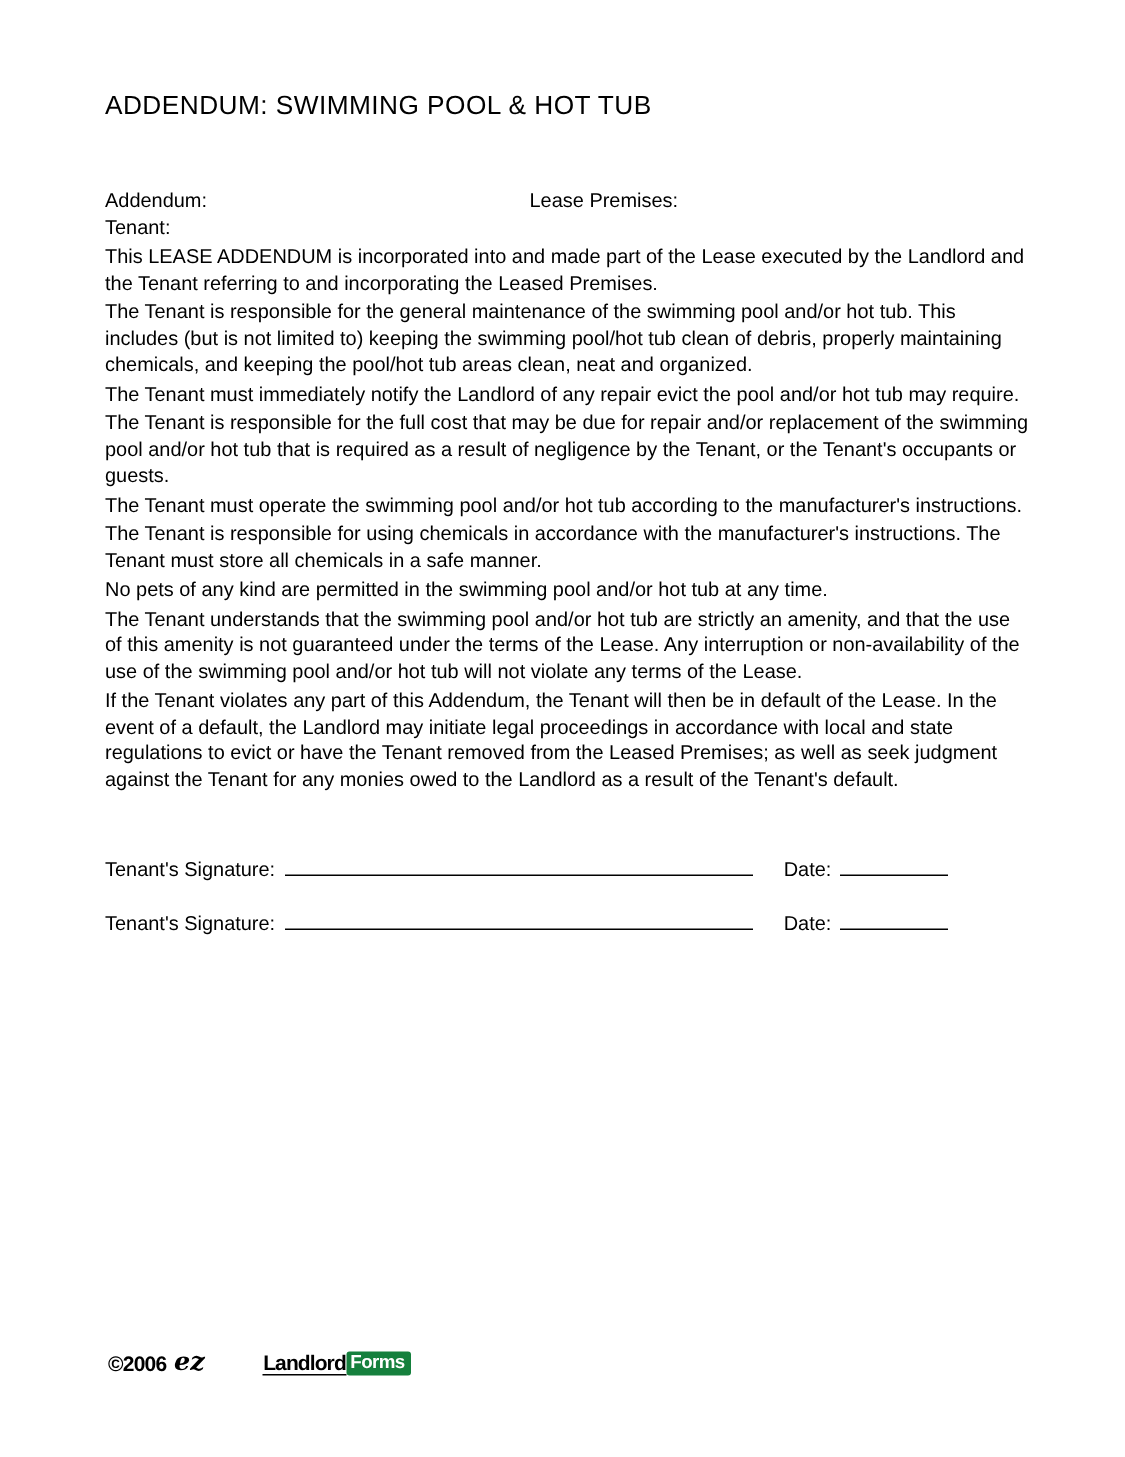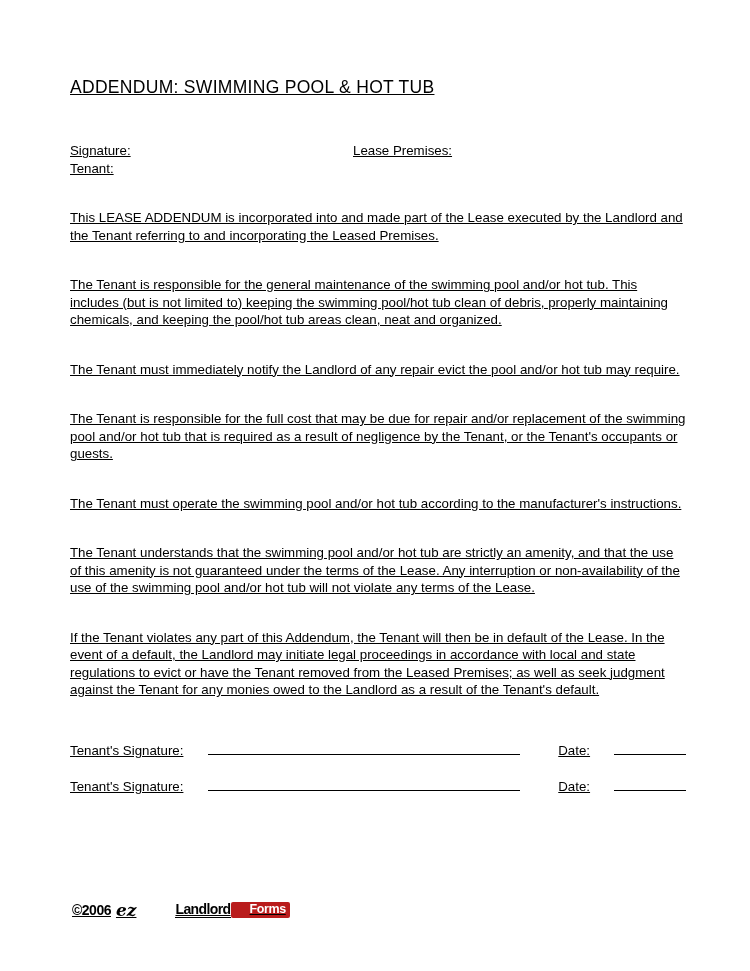--- a/index.html
+++ b/index.html
@@ -7,22 +7,21 @@
   .page {
     position: relative;
     width: 750px;
     height: 971px;
     background: #ffffff;
     color: #000000;
     font-family: "Liberation Sans", sans-serif;
     overflow: hidden;
   }
   .content {
-    padding: 77px 64px 0 70px;
-    text-decoration: underline;
+    padding: 60px 64px 0 70px;
   }
   .doc-title {
     font-size: 17.5px;
     font-weight: 400;
     letter-spacing: 0.3px;
     line-height: 20px;
     margin-bottom: 45px;
     white-space: nowrap;
   }
   .fields {
@@ -32,33 +31,32 @@
   .fields-row {
     display: flex;
   }
   .field-left {
     width: 283px;
     flex: 0 0 283px;
   }
   .para {
     font-size: 13.3px;
     line-height: 17.5px;
-    margin-top: 32px;
+    margin-top: 2px;
     max-width: 618px;
   }
   .sig-block {
     margin-top: 42px;
   }
   .sig-row {
     display: flex;
     align-items: baseline;
     font-size: 13.3px;
     line-height: 17.5px;
     height: 18px;
-    justify-content: space-between;
   }
   .sig-row + .sig-row {
     margin-top: 18px;
   }
   .sig-label {
     white-space: nowrap;
   }
   .sig-line {
     display: inline-block;
     width: 312px;
@@ -75,23 +73,22 @@
     width: 72px;
     border-bottom: 1.5px solid #000;
     margin-left: 6px;
     height: 14px;
   }
   .footer-logo {
     position: absolute;
     left: 72px;
     top: 901px;
     display: flex;
-    align-items: center;
+    align-items: flex-start;
     height: 18px;
-    text-decoration: underline;
   }
   .logo-copyright {
     font-weight: 700;
     font-size: 14px;
     letter-spacing: -0.5px;
   }
   .logo-script {
     font-family: "DejaVu Serif", serif;
     font-style: italic;
     font-weight: 700;
@@ -105,50 +102,52 @@
     font-size: 14px;
     letter-spacing: -0.6px;
     border-bottom: 1.5px solid #000;
     line-height: 15px;
     margin-left: 40px;
   }
   .logo-forms-badge {
     font-weight: 700;
     font-size: 12.5px;
     letter-spacing: -0.4px;
-    background: #b91c1c;
+    background: #15803d;
     color: #ffffff;
-    padding: 1px 4px 2px 19px;
+    padding: 1px 4px 2px 3px;
     border-radius: 2px;
     line-height: 13px;
   }
 </style>
 </head>
 <body>
 
 <div class="page">
   <div class="content">
 
     <h1 class="doc-title">ADDENDUM: SWIMMING POOL &amp; HOT TUB</h1>
 
     <div class="fields">
       <div class="fields-row">
-        <span class="field-left">Signature:</span>
+        <span class="field-left">Addendum:</span>
         <span>Lease Premises:</span>
       </div>
       <div class="fields-row">
         <span class="field-left">Tenant:</span>
       </div>
     </div>
 
     <p class="para">This LEASE ADDENDUM is incorporated into and made part of the Lease executed by the Landlord and the Tenant referring to and incorporating the Leased Premises.</p>
     <p class="para">The Tenant is responsible for the general maintenance of the swimming pool and/or hot tub. This includes (but is not limited to) keeping the swimming pool/hot tub clean of debris, properly maintaining chemicals, and keeping the pool/hot tub areas clean, neat and organized.</p>
     <p class="para">The Tenant must immediately notify the Landlord of any repair evict the pool and/or hot tub may require.</p>
     <p class="para">The Tenant is responsible for the full cost that may be due for repair and/or replacement of the swimming pool and/or hot tub that is required as a result of negligence by the Tenant, or the Tenant's occupants or guests.</p>
     <p class="para">The Tenant must operate the swimming pool and/or hot tub according to the manufacturer's instructions.</p>
+    <p class="para">The Tenant is responsible for using chemicals in accordance with the manufacturer's instructions. The Tenant must store all chemicals in a safe manner.</p>
+    <p class="para">No pets of any kind are permitted in the swimming pool and/or hot tub at any time.</p>
     <p class="para">The Tenant understands that the swimming pool and/or hot tub are strictly an amenity, and that the use of this amenity is not guaranteed under the terms of the Lease. Any interruption or non-availability of the use of the swimming pool and/or hot tub will not violate any terms of the Lease.</p>
     <p class="para">If the Tenant violates any part of this Addendum, the Tenant will then be in default of the Lease.  In the event of a default, the Landlord may initiate legal proceedings in accordance with local and state regulations to evict or have the Tenant removed from the Leased Premises; as well as seek judgment against the Tenant for any monies owed to the Landlord as a result of the Tenant's default.</p>
 
     <div class="sig-block">
       <div class="sig-row">
         <span class="sig-label">Tenant's Signature:</span>
         <span class="sig-line"></span>
         <span class="date-label">Date:</span>
         <span class="date-line"></span>
       </div>

